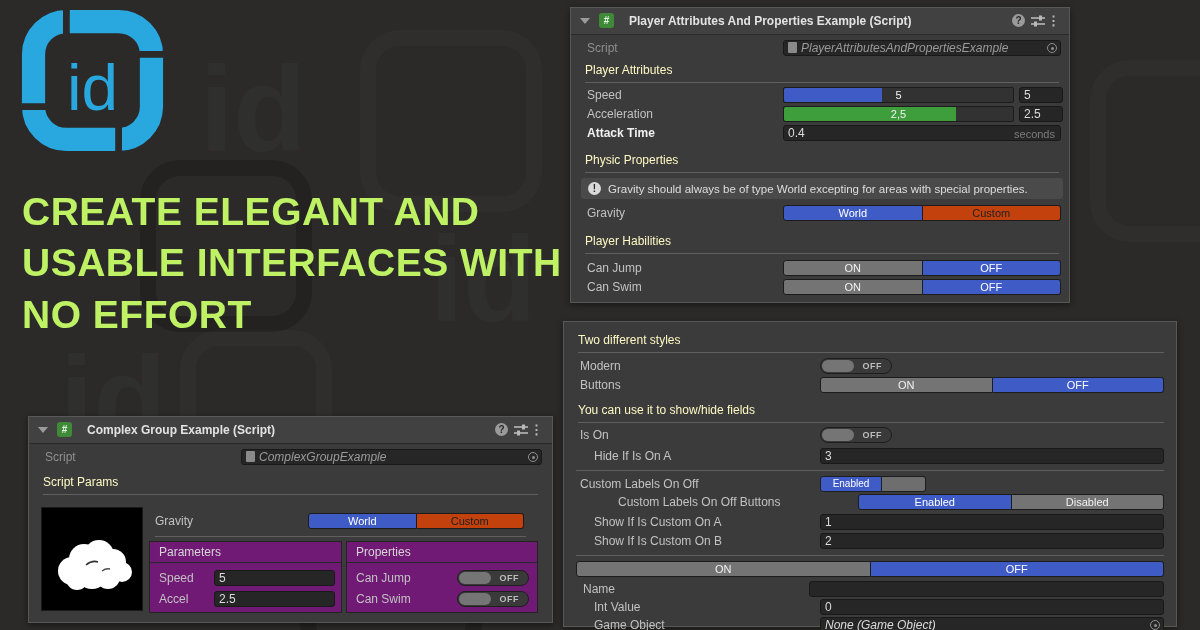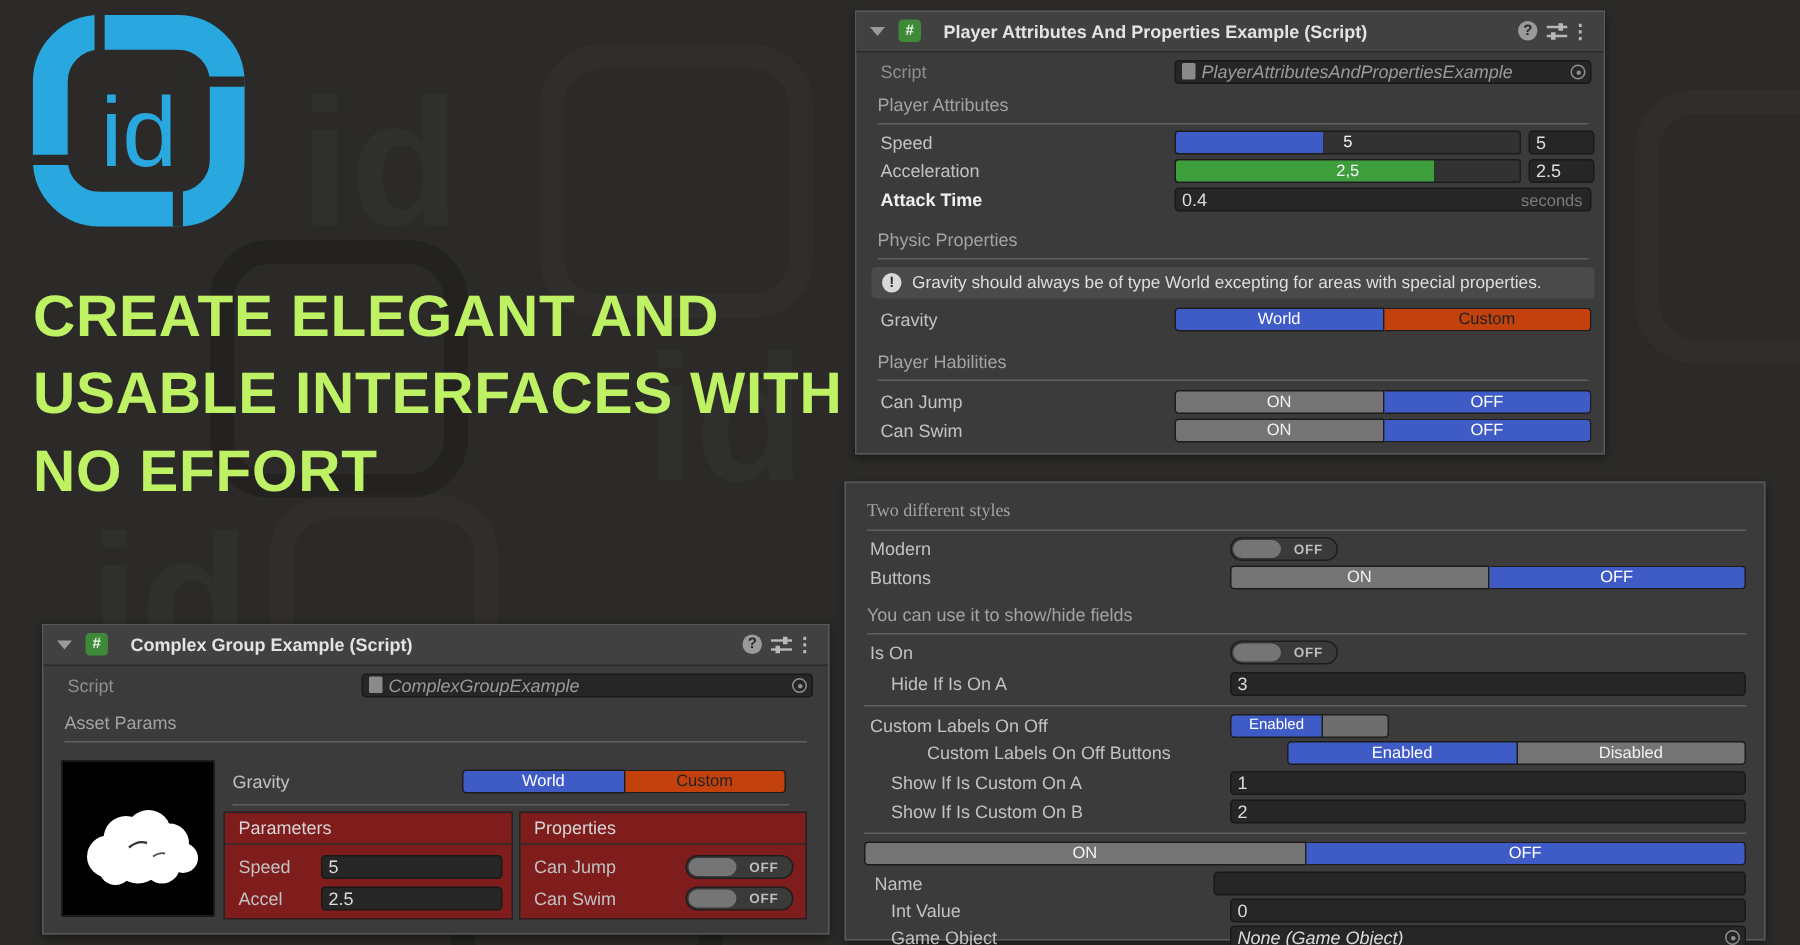--- a/index.html
+++ b/index.html
@@ -33,21 +33,21 @@
   .ptitle{position:absolute;left:58px;top:6px;font-size:12px;font-weight:bold;color:#e3e3e3;white-space:nowrap;}
   .hicon-help{position:absolute;top:6px;width:13px;height:13px;border-radius:50%;background:#9a9a9a;
               color:#282828;font-size:10px;font-weight:bold;text-align:center;line-height:13px;}
   .hicon-presets{position:absolute;top:7px;width:14px;height:12px;}
   .hicon-kebab{position:absolute;top:5px;color:#b8b8b8;font-size:13px;font-weight:bold;}
 
   .row{position:absolute;height:16px;font-size:12px;color:#c2c2c2;white-space:nowrap;}
   .lbl{position:absolute;top:1px;left:0;}
   .lbl.dim{color:#8f8f8f;}
   .lbl.strong{color:#f0f0f0;font-weight:bold;}
-  .section{position:absolute;font-size:12px;color:#a3a3a3;border-bottom:1px solid #606060;padding-bottom:5px;white-space:nowrap;}
+  .section{position:absolute;font-size:12px;color:#fef9c3;border-bottom:1px solid #606060;padding-bottom:5px;white-space:nowrap;}
   .hr{position:absolute;height:1px;background:#606060;}
 
   .field{position:absolute;background:#262626;border:1px solid #191919;border-radius:3px;
          height:16px;line-height:14px;font-size:12px;color:#dcdcdc;padding:0 4px;box-sizing:border-box;}
   .field .suffix{position:absolute;right:5px;top:1px;color:#7c7c7c;font-size:11px;}
   .objfield{padding-right:18px;font-style:italic;}
   .picker{position:absolute;right:3px;top:2px;width:10px;height:10px;border:1px solid #8f8f8f;border-radius:50%;box-sizing:border-box;}
   .picker .dot{position:absolute;left:2.5px;top:2.5px;width:3px;height:3px;border-radius:50%;background:#8f8f8f;}
   .fico{display:inline-block;width:9px;height:11px;background:#8a8a8a;border-radius:1px;margin-right:4px;vertical-align:-1px;}
 
@@ -74,21 +74,21 @@
   .etoggle .eon{position:absolute;left:0;top:0;width:62px;height:16px;background:#3e5bc6;border:1px solid #1e1e1e;
                 border-radius:3px 0 0 3px;box-sizing:border-box;color:#fff;font-size:10px;text-align:center;line-height:14px;}
   .etoggle .eknob{position:absolute;left:62px;top:0;width:44px;height:16px;background:#6e6e6e;border:1px solid #1e1e1e;
                 border-left:none;border-radius:0 3px 3px 0;box-sizing:border-box;}
 
   .infobox{position:absolute;height:21px;background:#4a4a4a;border-radius:3px;display:flex;align-items:center;
            padding:0 7px;box-sizing:border-box;font-size:11.5px;color:#dedede;white-space:nowrap;}
   .infoicon{width:13px;height:13px;border-radius:50%;background:#d9d9d9;color:#2a2a2a;font-weight:bold;font-size:10px;
             line-height:13px;text-align:center;margin-right:7px;flex:none;}
 
-  .gbox{position:absolute;border:1px solid #232323;background:#7f1d1d;box-sizing:border-box;}
+  .gbox{position:absolute;border:1px solid #232323;background:#701a75;box-sizing:border-box;}
   .gbox .gtitle{position:absolute;left:0;right:0;top:0;height:21px;border-bottom:1px solid #2a2a2a;
                 font-size:12px;color:#d6d6d6;line-height:21px;padding-left:9px;box-sizing:border-box;}
   .preview{position:absolute;background:#000;border:1px solid #1a1a1a;box-sizing:border-box;}
 </style>
 </head>
 <body>
 
 <div class="ghost" style="left:140px;top:160px;width:140px;height:140px;"></div>
 <div class="ghost light" style="left:360px;top:30px;width:150px;height:150px;"></div>
 <div class="ghost" style="left:300px;top:480px;width:150px;height:150px;"></div>
@@ -192,21 +192,21 @@
     <span class="lbl">Can Swim</span>
     <div class="seg2" style="left:196px;right:0;">
       <div class="seg gray first">ON</div>
       <div class="seg sel last">OFF</div>
     </div>
   </div>
 </div>
 
 <div class="panel" style="left:563px;top:321px;width:614px;height:306px;">
 
-  <div class="section" style="left:14px;right:12px;top:11px;font-family:Liberation Serif, serif;">Two different styles</div>
+  <div class="section" style="left:14px;right:12px;top:11px;">Two different styles</div>
 
   <div class="row" style="left:16px;top:36px;right:12px;">
     <span class="lbl">Modern</span>
     <div class="pill" style="left:240px;">
       <span class="knob"></span>
       <span class="ptext">OFF</span>
     </div>
   </div>
 
   <div class="row" style="left:16px;top:55px;right:12px;">
@@ -303,21 +303,21 @@
   <div class="row" style="left:16px;top:32px;right:10px;">
     <span class="lbl dim">Script</span>
     <div class="field objfield" style="left:196px;right:0;color:#9a9a9a;">
       <span class="fico"></span><span>ComplexGroupExample</span>
       <span class="picker">
           <span class="dot"></span>
         </span>
     </div>
   </div>
 
-  <div class="section" style="left:14px;right:14px;top:58px;">Asset Params</div>
+  <div class="section" style="left:14px;right:14px;top:58px;">Script Params</div>
 
   <div class="preview" style="left:12px;top:90px;width:102px;height:104px;">
     <svg width="100" height="102" viewBox="0 0 100 100">
       <rect width="100" height="100" fill="#000"></rect>
       <g fill="#ffffff">
         <circle cx="30" cy="62" r="14"></circle>
           <circle cx="42" cy="50" r="15"></circle>
           <circle cx="57" cy="46" r="15"></circle>
         <circle cx="71" cy="53" r="13"></circle>
           <circle cx="80" cy="63" r="10"></circle>

